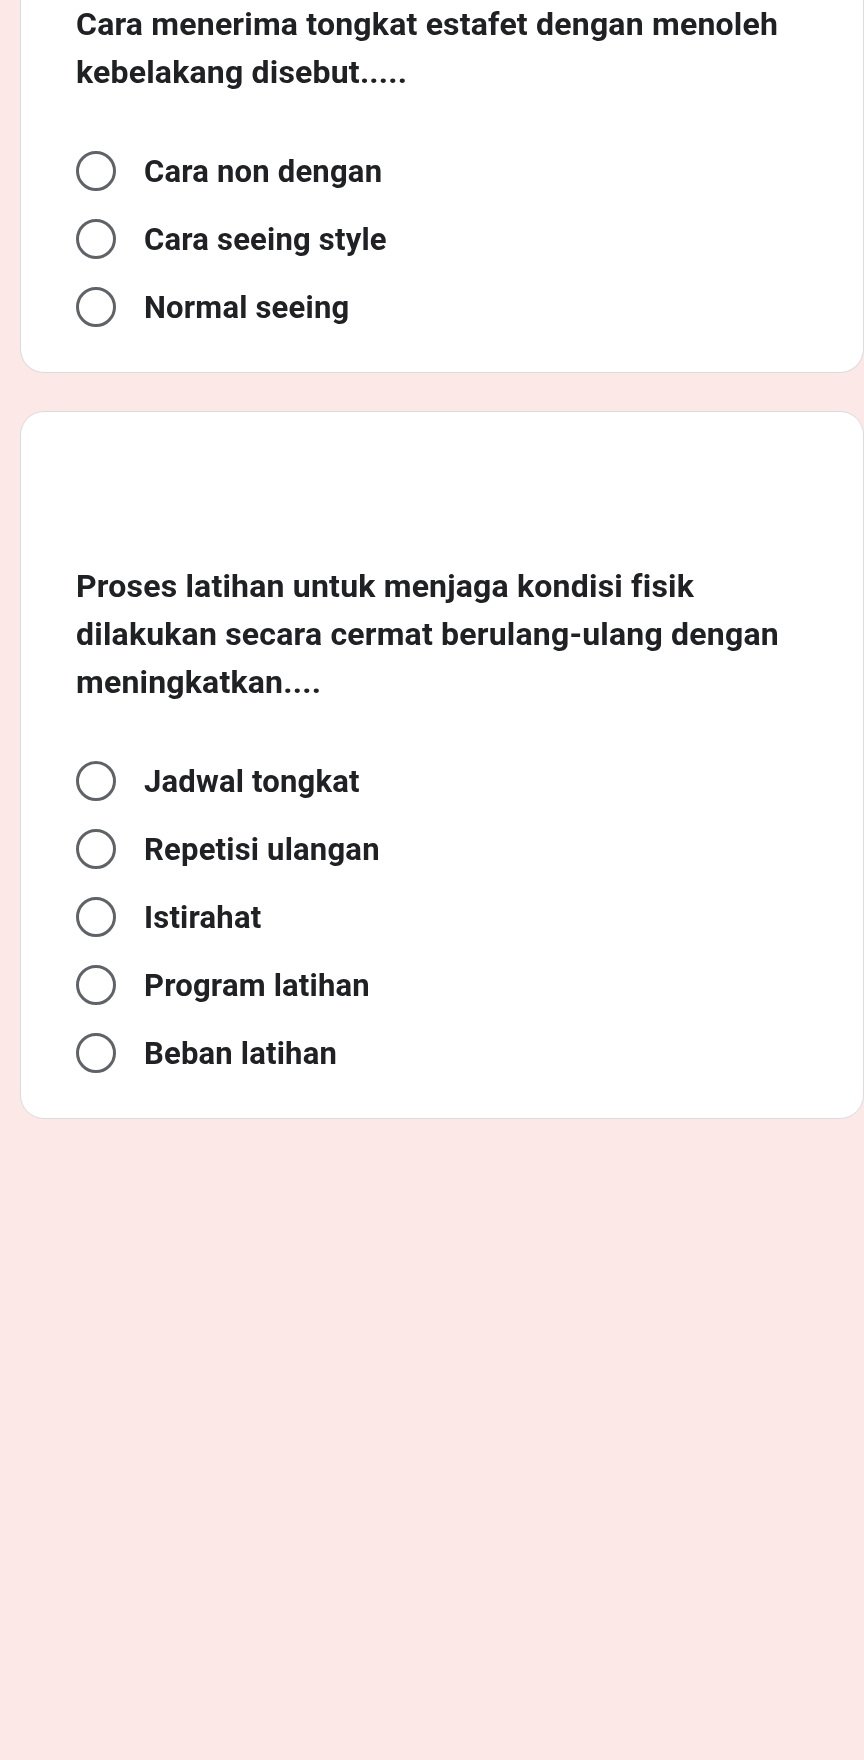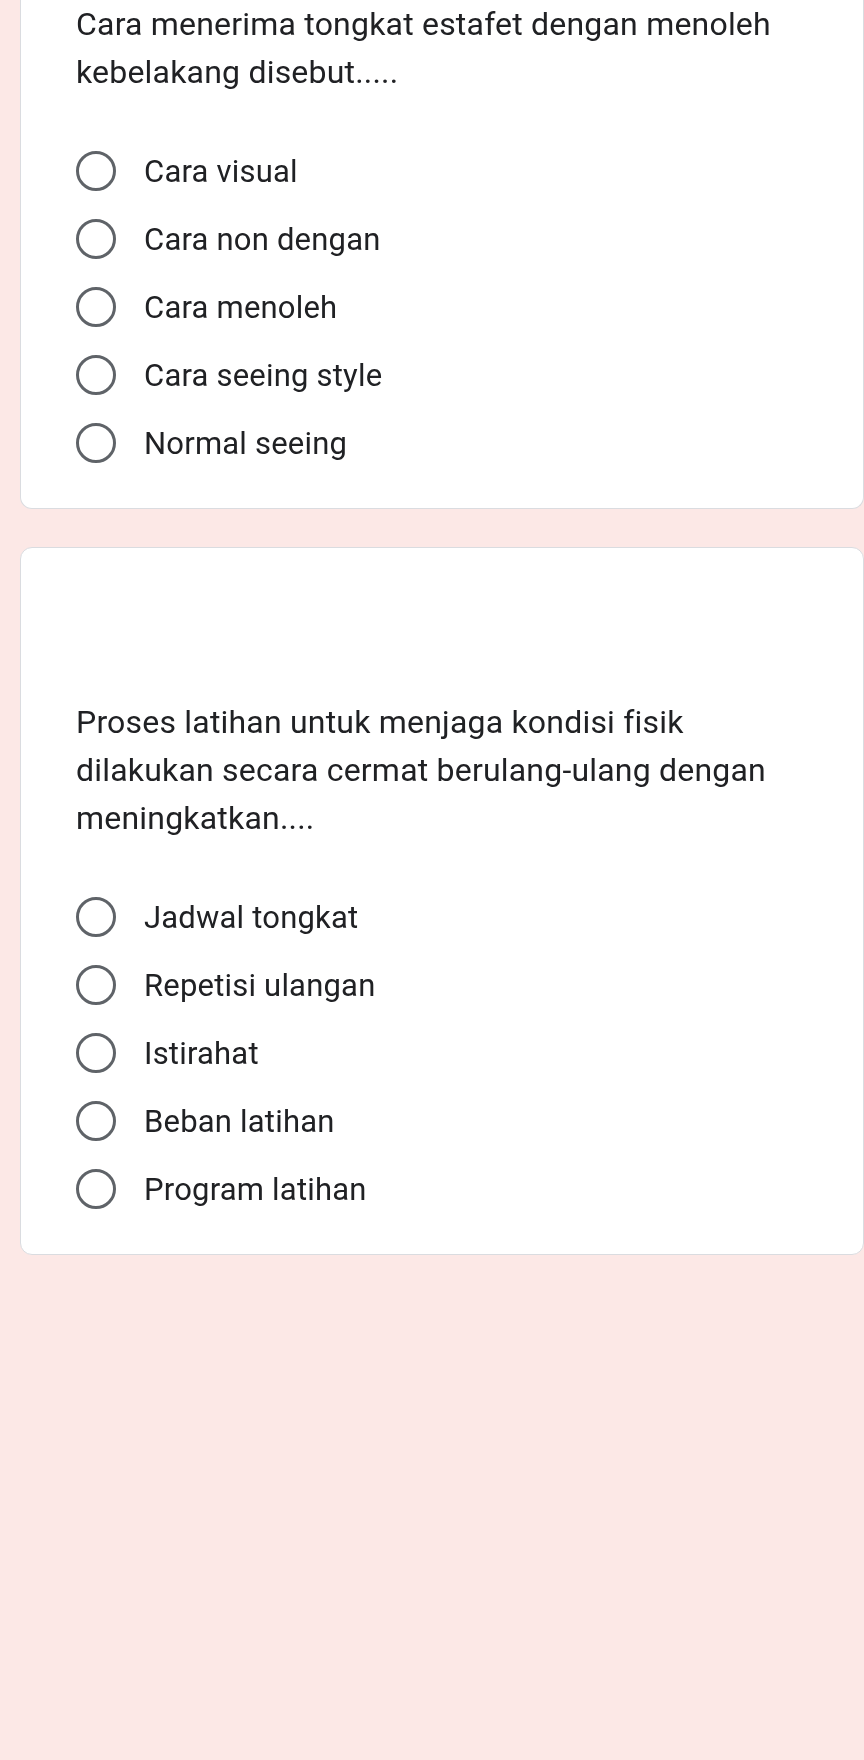--- a/index.html
+++ b/index.html
@@ -9,29 +9,30 @@
     }
     body {
       font-family: 'Roboto', 'Arial', sans-serif;
       background-color: #fce8e6;
       width: 864px;
       margin: 0;
       padding: 0;
     }
     .card {
       background-color: #ffffff;
-      border-radius: 12px;
+      border-radius: 24px;
       margin-left: 20px;
       margin-bottom: 38px;
       padding: 0 0 45px 0;
       border: 1px solid #dadce0;
     }
     .card-content {
       padding-left: 55px;
       padding-right: 42px;
+      font-weight: bold;
     }
     .question-text {
       font-size: 32px;
       color: #202124;
       line-height: 1.5;
       margin-bottom: 55px;
       padding-top: 75px;
       letter-spacing: 0.2px;
     }
     .question-text.first {
@@ -71,29 +72,21 @@
   </style>
 </head>
 <body>
 
 <div class="card first-card">
   <div class="card-content">
     <div class="question-text first">Cara menerima tongkat estafet dengan menoleh kebelakang disebut.....</div>
     <div class="options">
       <div class="option">
         <div class="radio-circle"></div>
-        <span class="option-label">Cara visual</span>
-      </div>
-      <div class="option">
-        <div class="radio-circle"></div>
         <span class="option-label">Cara non dengan</span>
-      </div>
-      <div class="option">
-        <div class="radio-circle"></div>
-        <span class="option-label">Cara menoleh</span>
       </div>
       <div class="option">
         <div class="radio-circle"></div>
         <span class="option-label">Cara seeing style</span>
       </div>
       <div class="option">
         <div class="radio-circle"></div>
         <span class="option-label">Normal seeing</span>
       </div>
     </div>
@@ -111,21 +104,21 @@
       <div class="option">
         <div class="radio-circle"></div>
         <span class="option-label">Repetisi ulangan</span>
       </div>
       <div class="option">
         <div class="radio-circle"></div>
         <span class="option-label">Istirahat</span>
       </div>
       <div class="option">
         <div class="radio-circle"></div>
-        <span class="option-label">Beban latihan</span>
+        <span class="option-label">Program latihan</span>
       </div>
       <div class="option">
         <div class="radio-circle"></div>
-        <span class="option-label">Program latihan</span>
+        <span class="option-label">Beban latihan</span>
       </div>
     </div>
   </div>
 </div>
 
 </body></html>

